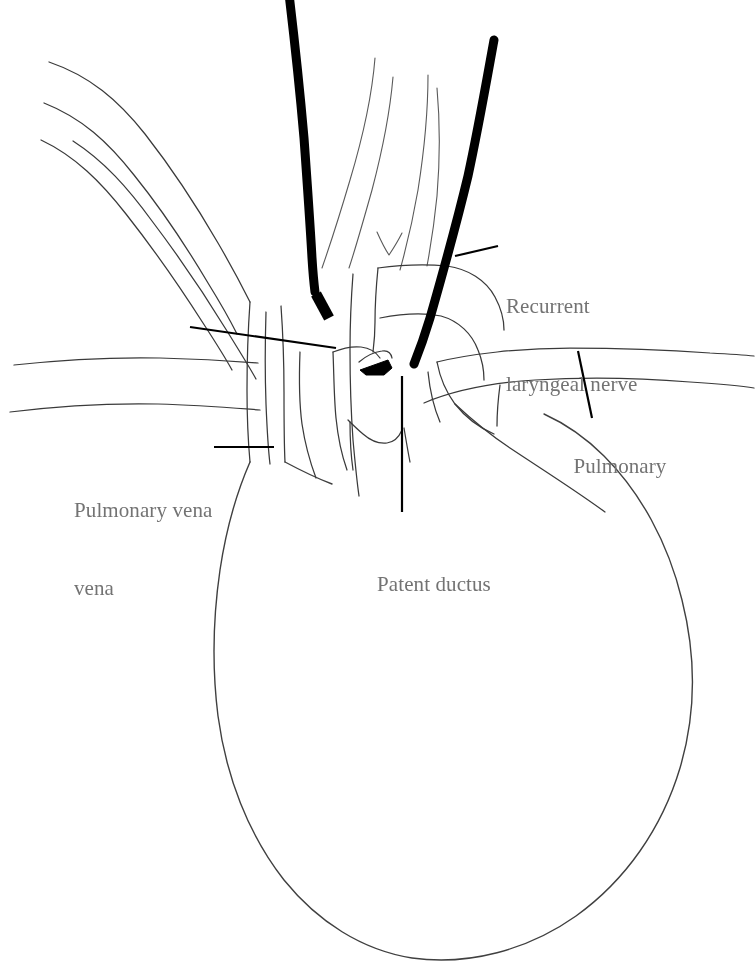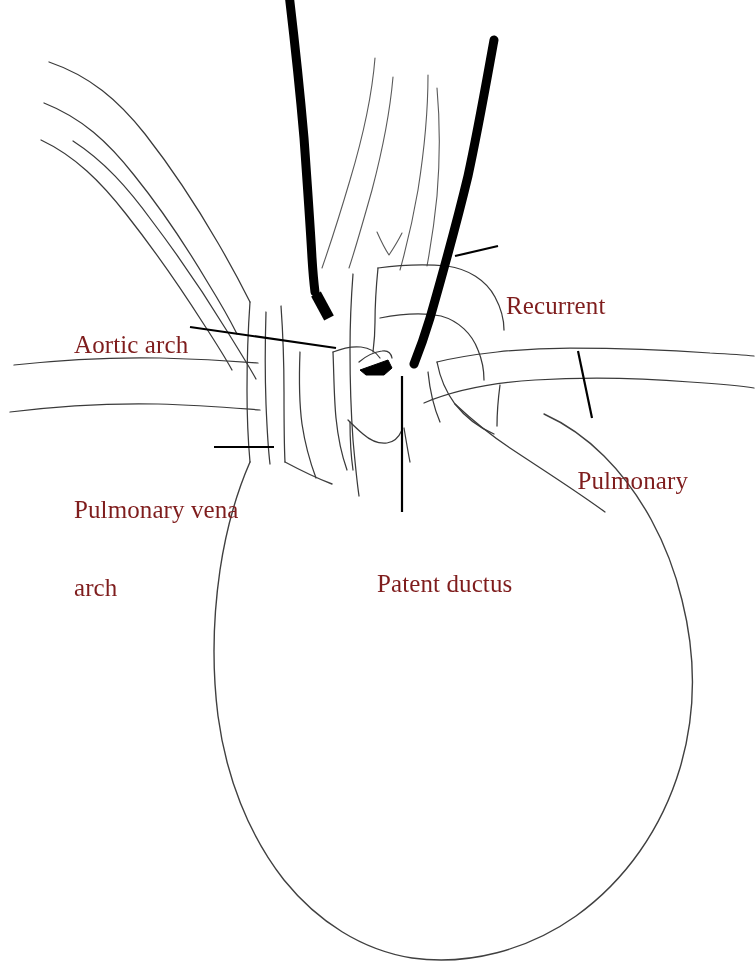--- a/index.html
+++ b/index.html
@@ -69,31 +69,31 @@
   }
   .leader-line {
     stroke: #000000;
     stroke-width: 2.2;
     stroke-linecap: butt;
     fill: none;
   }
   .label-text {
     position: absolute;
     font-family: "Liberation Serif", "DejaVu Serif", serif;
-    font-size: 25px;
+    font-size: 21px;
     line-height: 26px;
-    color: #7f1d1d;
+    color: #737373;
     white-space: pre;
     letter-spacing: 0.1px;
   }
   #label-aortic-arch { left: 50px;  top: 306px; }
   #label-recurrent   { left: 506px; top: 241px; }
   #label-svc         { left: 74px;  top: 445px; }
   #label-pda         { left: 377px; top: 519px; }
-  #label-pulmonary   { left: 552px; top: 442px; }
+  #label-pulmonary   { left: 552px; top: 427px; }
 </style>
 </head>
 <body>
 
 <div id="figure-root">
 
   <svg id="anatomy-svg" viewBox="0 0 756 974" xmlns="http://www.w3.org/2000/svg">
 
     <g>
       <path class="vessel-line" d="M 49,62 C 90,76 118,100 145,134 C 170,166 196,205 218,243 C 232,267 243,288 250,302"></path>
@@ -181,31 +181,29 @@
     <g>
       <line class="leader-line" x1="190" y1="327" x2="336" y2="348"></line>
       <line class="leader-line" x1="455" y1="256" x2="498" y2="246"></line>
       <line class="leader-line" x1="214" y1="447" x2="274" y2="447"></line>
       <line class="leader-line" x1="402" y1="376" x2="402" y2="512"></line>
       <line class="leader-line" x1="578" y1="351" x2="592" y2="418"></line>
     </g>
 
   </svg>
 
-  <div class="label-text" id="label-aortic-arch">
-    <span>Aortic arch</span>
-  </div>
 
   <div class="label-text" id="label-recurrent">
     <div>Recurrent</div>
+    <div>laryngeal nerve</div>
   </div>
 
   <div class="label-text" id="label-svc">
     <div>Pulmonary vena</div>
-    <div>arch</div>
+    <div>vena</div>
   </div>
 
   <div class="label-text" id="label-pda">
     <div>Patent ductus</div>
   </div>
 
   <div class="label-text" id="label-pulmonary">
     <span>Pulmonary</span>
   </div>
 

